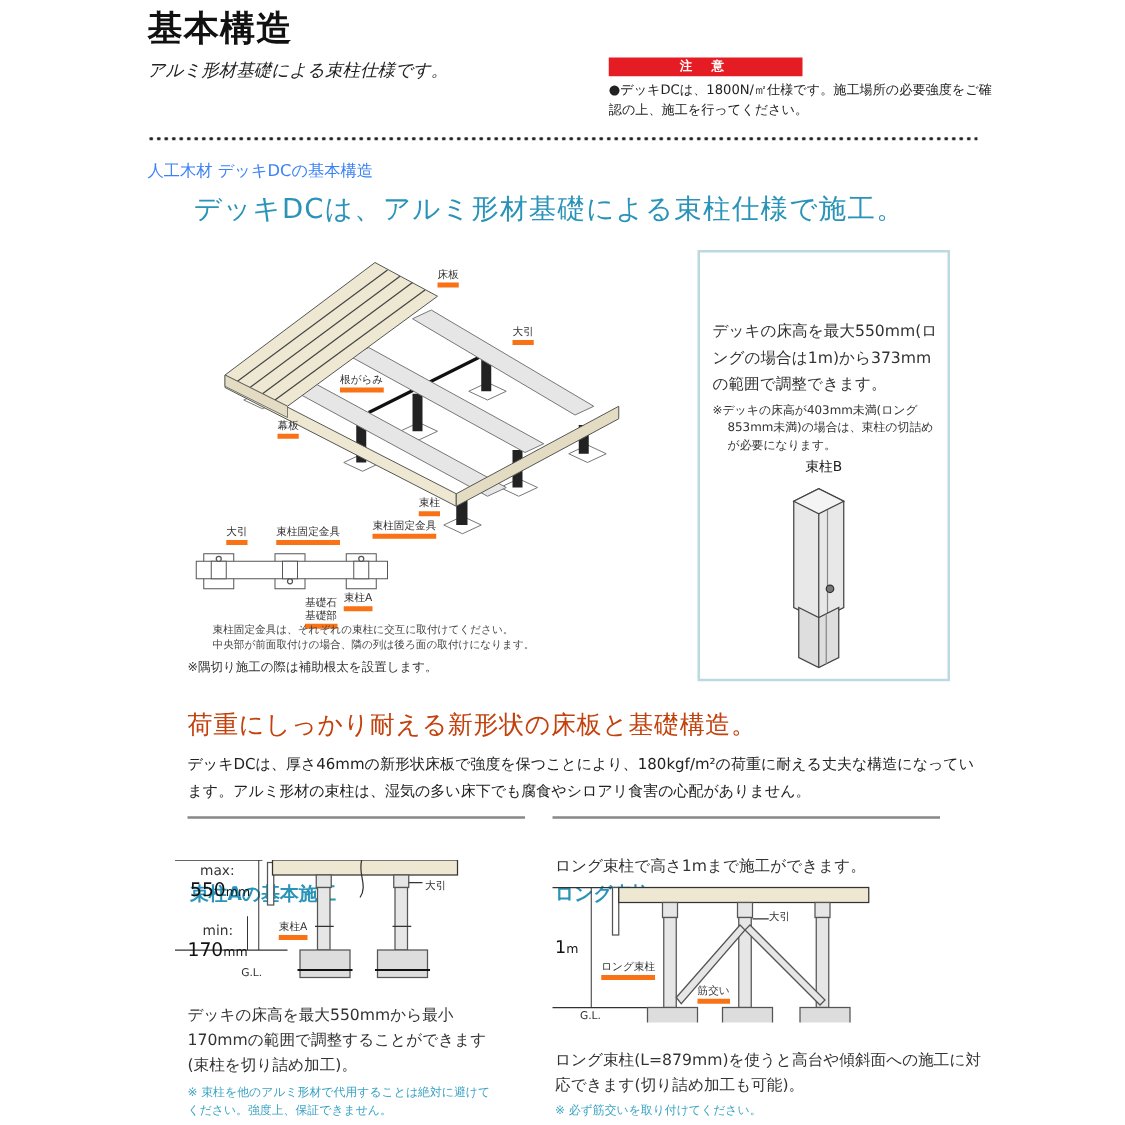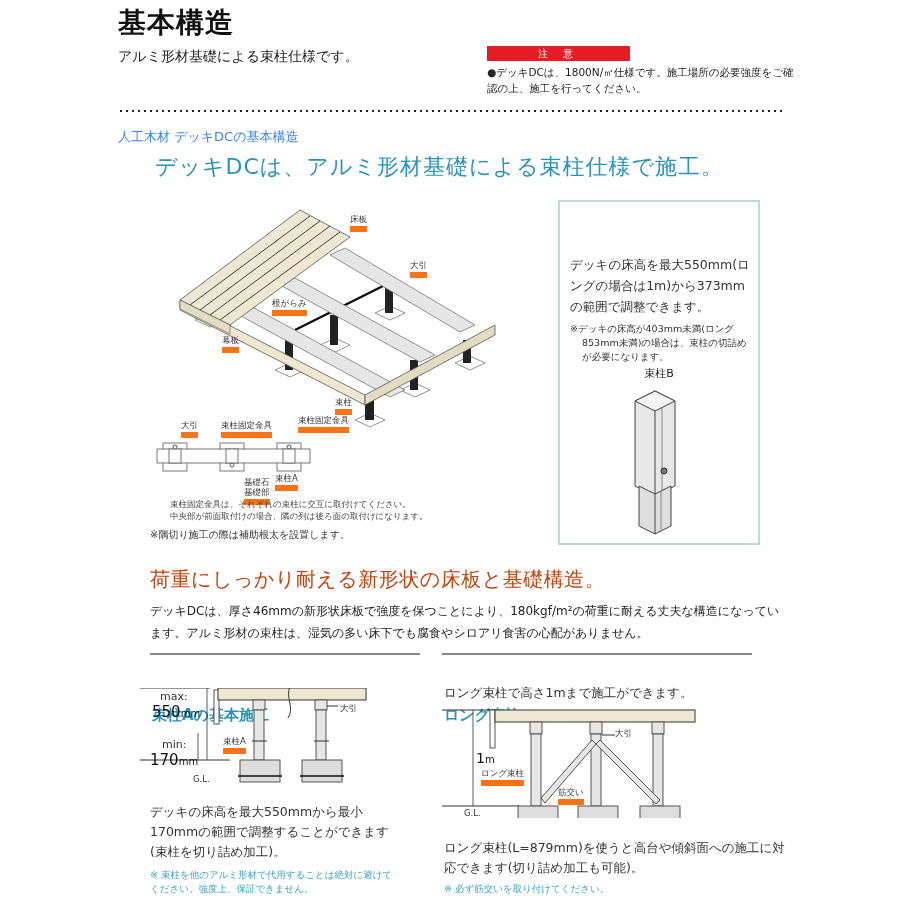--- a/index.html
+++ b/index.html
@@ -1,33 +1,33 @@
 <!DOCTYPE html>
 <html><head>
 <meta charset="utf-8">
 <style>
   * { box-sizing: border-box; margin: 0; padding: 0; }
   html, body { width: 900px; height: 900px; background: #ffffff; overflow: hidden; }
   body { font-family: "DejaVu Sans", sans-serif; color: #231815; position: relative; }
   .abs { position: absolute; }
   .title { left: 118px; top: 4px; font-size: 28px; font-weight: bold; letter-spacing: 1px; color: #111; }
-  .subtitle { left: 118px; top: 48px; font-size: 14px; color: #222; }
-  .caution-head { left: 487px; top: 46px; width: 143px; height: 15px; background: #e51c23; color: #fff; font-size: 10px; font-weight: normal; text-align: center; line-height: 15px; letter-spacing: 6px; }
+  .subtitle { left: 118px; top: 48px; font-size: 14px; color: #222; font-style: italic; }
+  .caution-head { left: 487px; top: 46px; width: 155px; height: 15px; background: #e51c23; color: #fff; font-size: 10px; font-weight: bold; text-align: center; line-height: 15px; letter-spacing: 6px; }
   .caution-text { left: 487px; top: 64px; width: 310px; font-size: 10.5px; line-height: 16px; color: #222; }
   .dotted { left: 118px; top: 109px; width: 664px; height: 4px; background-image: radial-gradient(circle, #222 1.3px, transparent 1.5px); background-size: 6px 4px; background-repeat: repeat-x; }
   .sec-label { left: 118px; top: 128px; font-size: 13px; color: #3b82f6; }
   .headline { left: 155px; top: 152px; font-size: 22px; color: #2a93b8; letter-spacing: 1px; }
   .panel-b { left: 558px; top: 200px; width: 202px; height: 345px; border: 2px solid #bcd9e0; }
   .panel-b .ph { position: absolute; left: 10px; top: 8px; font-size: 13px; line-height: 22px; color: #2a93b8; }
   .panel-b .pb { position: absolute; left: 10px; top: 52px; width: 186px; font-size: 12.5px; line-height: 21px; color: #333; }
   .panel-b .pn { position: absolute; left: 10px; top: 120px; width: 186px; font-size: 9.5px; line-height: 14px; color: #333; padding-left: 12px; text-indent: -12px; }
   .panel-b .plabel { position: absolute; left: 0; width: 100%; top: 164px; text-align: center; font-size: 11px; color: #222; }
   .fig { position: absolute; }
   .lbl { position: absolute; font-size: 8.5px; color: #333; white-space: nowrap; }
-  .lbl.u { border-bottom: 6px solid #f97316; }
+  .lbl.u { border-bottom: 4px solid #f97316; }
   .note-small { left: 170px; top: 498px; font-size: 8.5px; line-height: 12px; color: #444; }
   .note-med { left: 150px; top: 528px; font-size: 10px; line-height: 14px; color: #333; }
   .h2 { left: 150px; top: 566px; font-size: 20px; color: #c2410c; letter-spacing: 0.5px; }
   .body2 { left: 150px; top: 600px; width: 640px; font-size: 12px; line-height: 22px; color: #222; }
   .rule { height: 2px; background: #888; }
   .h3 { font-size: 15px; font-weight: bold; color: #2a93b8; margin-top: 44px; }
   .desc { font-size: 12.5px; line-height: 20px; color: #333; }
   .cnote { font-size: 9.5px; line-height: 14px; color: #3aa3c4; }
 </style>
 </head>
@@ -189,19 +189,19 @@
     <rect x="212" y="14" width="12" height="12"></rect>
     <rect x="213" y="26" width="10" height="72"></rect>
     <polygon points="101,90 152,32 156,36 105,95"></polygon>
     <polygon points="160,32 220,92 216,96 156,36"></polygon>
     <rect x="78" y="98" width="40" height="22" fill="#ddd"></rect>
     <rect x="138" y="98" width="40" height="22" fill="#ddd"></rect>
     <rect x="200" y="98" width="40" height="22" fill="#ddd"></rect>
   </g>
   <line x1="162" y1="27" x2="175" y2="27" stroke="#333"></line>
 </svg>
-<div class="abs" style="left:476px;top:750px;font-size:14px;color:#111"><span>1</span><span style="font-size:10px">m</span></div>
+<div class="abs" style="left:444px;top:750px;font-size:14px;color:#111"><span>1</span><span style="font-size:10px">m</span></div>
 <div class="abs lbl" style="left:464px;top:808px">G.L.</div>
 <div class="abs lbl" style="left:615px;top:728px">大引</div>
 <div class="abs lbl u" style="left:481px;top:768px">ロング束柱</div>
 <div class="abs lbl u" style="left:558px;top:787px">筋交い</div>
 <div class="abs desc" style="left:444px;top:838px;width:345px">ロング束柱(L=879mm)を使うと高台や傾斜面への施工に対応できます(切り詰め加工も可能)。</div>
 <div class="abs cnote" style="left:444px;top:882px">※ 必ず筋交いを取り付けてください。</div>
 
 </body></html>

